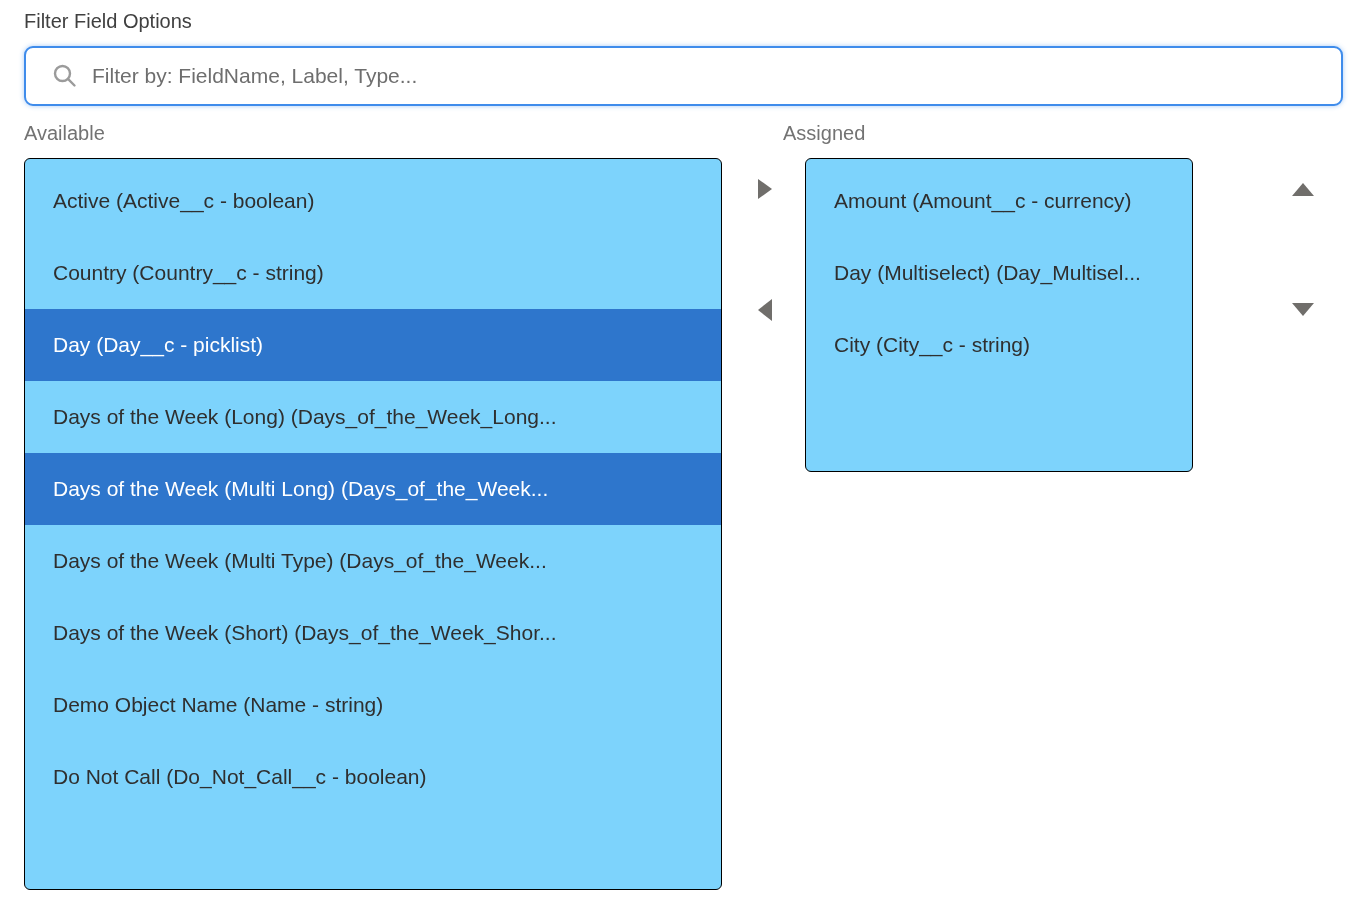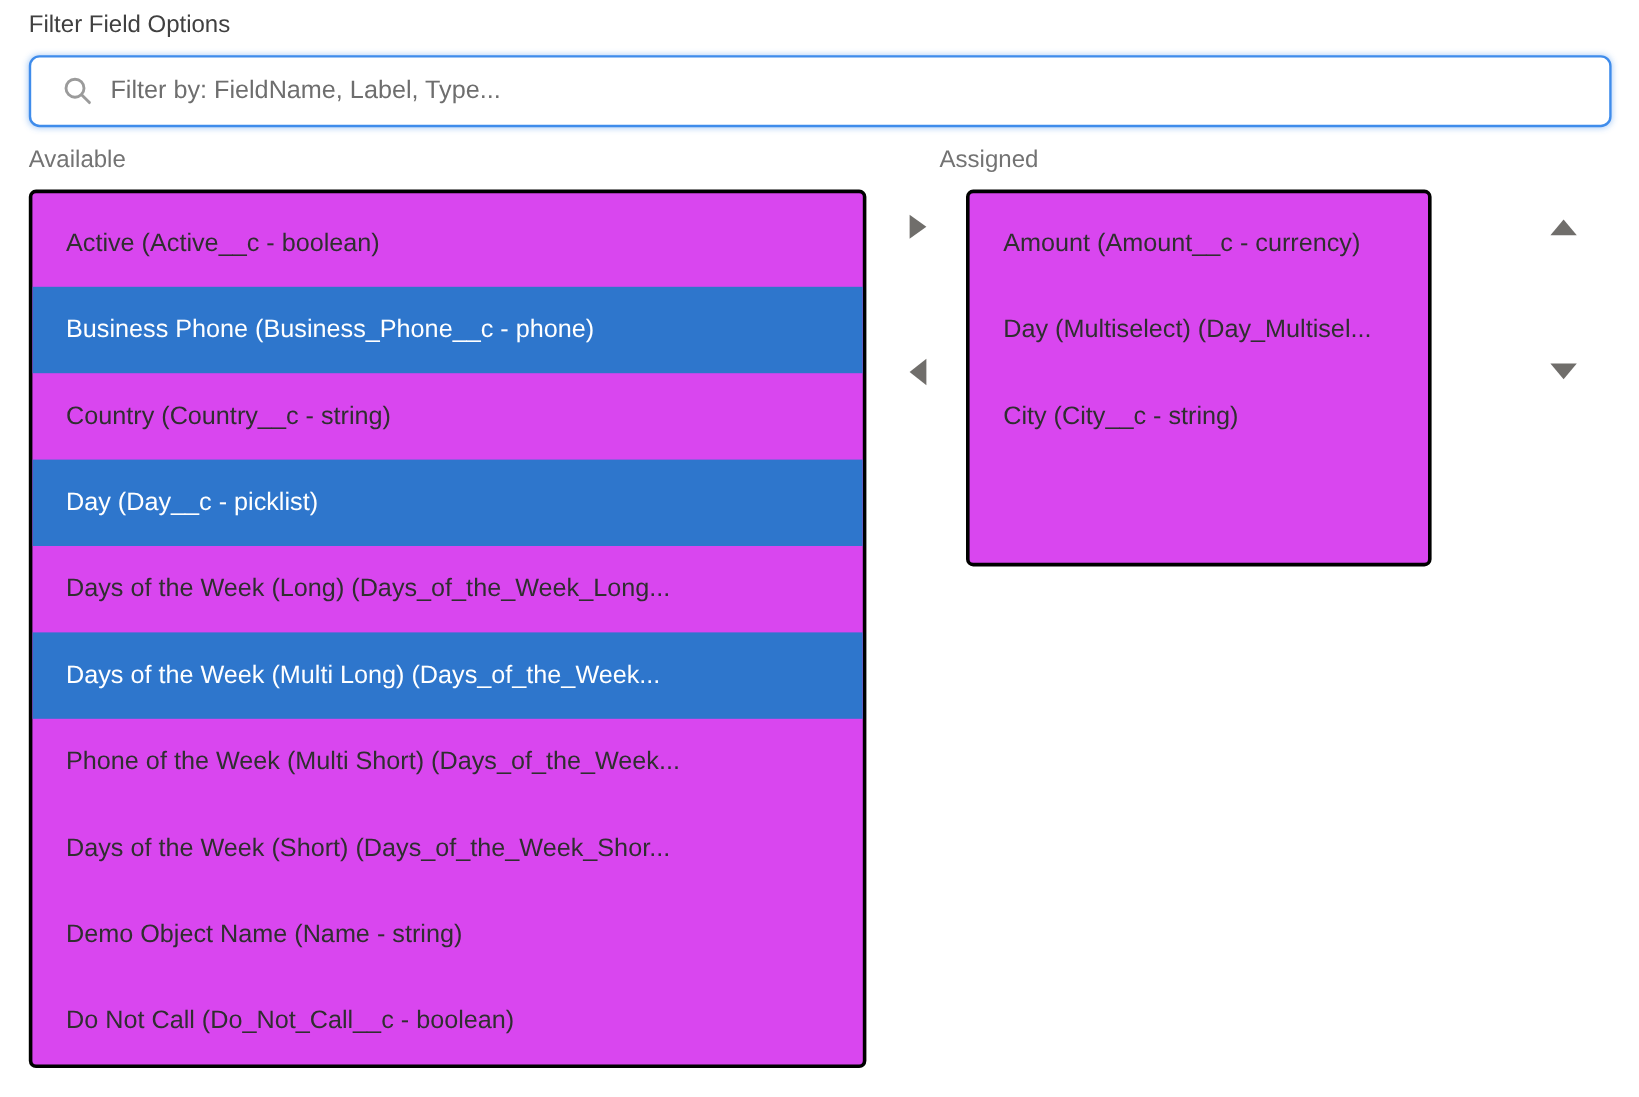--- a/index.html
+++ b/index.html
@@ -28,22 +28,22 @@
   }
   .search-input::placeholder { color: #6e6e6e; opacity: 1; }
 
   .section-label {
     position: absolute; top: 122px; font-size: 20px; color: #737373;
   }
   .label-available { left: 24px; }
   .label-assigned { left: 783px; }
 
   .listbox {
-    position: absolute; top: 158px; background: #d946ef;
-    border: 3px solid #000000; border-radius: 6px;
+    position: absolute; top: 158px; background: #7dd3fc;
+    border: 1px solid #000000; border-radius: 6px;
     padding-top: 6px; overflow: hidden;
   }
   .listbox-available { left: 24px; width: 698px; height: 732px; }
   .listbox-assigned  { left: 805px; width: 388px; height: 314px; }
 
   .row {
     height: 72px; line-height: 72px; padding: 0 24px 0 28px;
     font-size: 21px; color: #2f2f2f;
     white-space: nowrap; overflow: hidden; cursor: pointer;
   }
@@ -78,26 +78,25 @@
     </svg>
   </span>
   <input class="search-input" type="text" placeholder="Filter by: FieldName, Label, Type..." style="">
 </div>
 
 <div class="section-label label-available">Available</div>
 <div class="section-label label-assigned">Assigned</div>
 
 <div class="listbox listbox-available" id="available-list" role="listbox" aria-multiselectable="true">
     <div class="row" role="option" aria-selected="false">Active (Active__c - boolean)</div>
-    <div class="row selected" role="option" aria-selected="true">Business Phone (Business_Phone__c - phone)</div>
     <div class="row" role="option" aria-selected="false">Country (Country__c - string)</div>
     <div class="row selected" role="option" aria-selected="true">Day (Day__c - picklist)</div>
     <div class="row" role="option" aria-selected="false">Days of the Week (Long) (Days_of_the_Week_Long...</div>
     <div class="row selected" role="option" aria-selected="true">Days of the Week (Multi Long) (Days_of_the_Week...</div>
-    <div class="row" role="option" aria-selected="false">Phone of the Week (Multi Short) (Days_of_the_Week...</div>
+    <div class="row" role="option" aria-selected="false">Days of the Week (Multi Type) (Days_of_the_Week...</div>
     <div class="row" role="option" aria-selected="false">Days of the Week (Short) (Days_of_the_Week_Shor...</div>
     <div class="row" role="option" aria-selected="false">Demo Object Name (Name - string)</div>
     <div class="row" role="option" aria-selected="false">Do Not Call (Do_Not_Call__c - boolean)</div>
   </div>
 
 <div class="listbox listbox-assigned" id="assigned-list" role="listbox" aria-multiselectable="true">
     <div class="row" role="option" aria-selected="false">Amount (Amount__c - currency)</div>
     <div class="row" role="option" aria-selected="false">Day (Multiselect) (Day_Multisel...</div>
     <div class="row" role="option" aria-selected="false">City (City__c - string)</div>
   </div>

